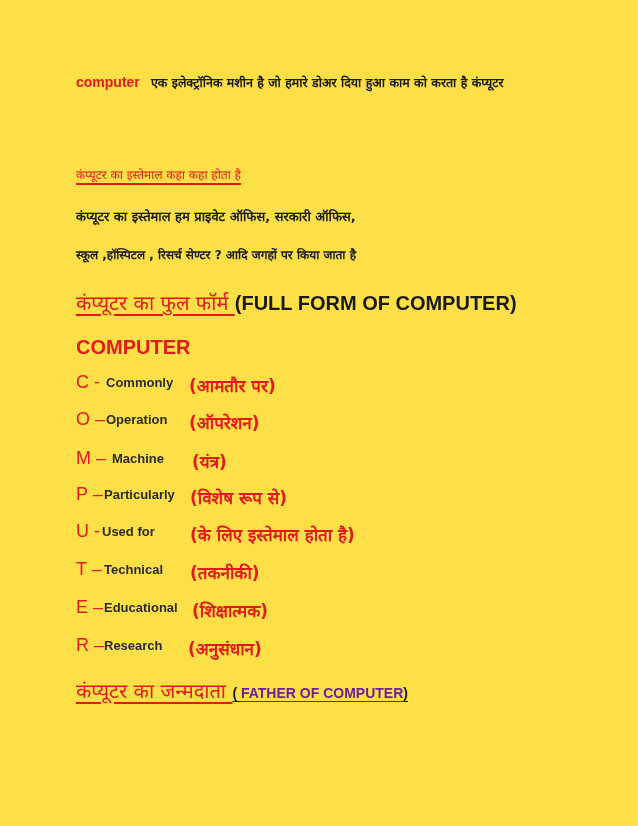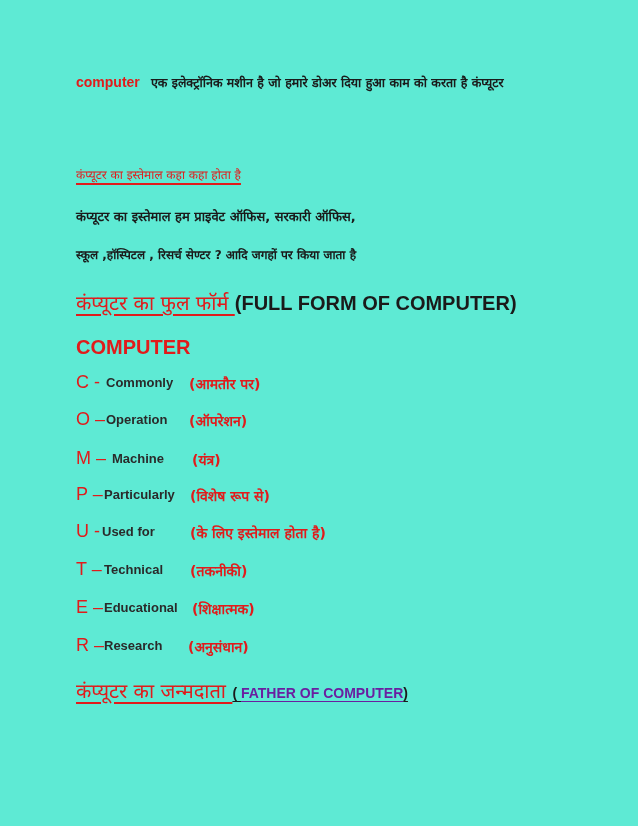--- a/index.html
+++ b/index.html
@@ -1,31 +1,31 @@
 <!DOCTYPE html>
 <html><head>
 <meta charset="utf-8">
 <style>
   html, body { margin:0; padding:0; background:#ffffff; }
   body { width:638px; height:826px; position:relative; overflow:hidden;
          font-family:"DejaVu Sans", sans-serif; color:#1a1a1a; }
-  .page { position:absolute; left:0; top:0; width:638px; height:826px; background:#5eead4; }
+  .page { position:absolute; left:0; top:0; width:638px; height:826px; background:#fde047; }
   .line { position:absolute; left:76px; white-space:nowrap; }
   .red { color:#e11b1b; }
   .purple { color:#6a1fa0; }
   .black { color:#1a1a1a; }
   .body-text { font-family:"DejaVu Sans", sans-serif; font-weight:bold; font-size:12.5px; }
   .intro-en { font-family:"Liberation Sans", sans-serif; font-weight:bold; font-size:14px; }
   .h-hindi { font-family:"DejaVu Sans", sans-serif; font-size:12px; text-decoration:underline; text-decoration-thickness:1.5px; text-underline-offset:4px; }
   .h-hindi-big { font-family:"DejaVu Sans", sans-serif; font-size:20px; text-decoration:underline; text-decoration-thickness:1.5px; text-underline-offset:4px; }
   .h-en { font-family:"Liberation Sans", sans-serif; font-weight:bold; font-size:20px; }
   .acro-row { position:absolute; left:76px; white-space:nowrap; height:22px; }
   .acro-letter { position:absolute; left:0; top:0; font-family:"Liberation Sans", sans-serif; font-size:18px; color:#e11b1b; }
   .acro-word { position:absolute; top:3px; font-family:"Liberation Sans", sans-serif; font-weight:bold; font-size:13px; color:#2a2a2a; }
-  .acro-hindi { position:absolute; top:2px; font-family:"DejaVu Sans", sans-serif; font-weight:bold; font-size:14px; color:#e11b1b; }
+  .acro-hindi { position:absolute; top:2px; font-family:"DejaVu Sans", sans-serif; font-weight:bold; font-size:17px; color:#e11b1b; }
   .father-en { font-family:"Liberation Sans", sans-serif; font-weight:bold; font-size:14px; text-decoration:underline; text-underline-offset:3px; }
 </style>
 </head>
 <body>
 
 <div class="page">
 
   <div class="line" style="top:72px;">
     <span class="intro-en red">computer</span>
     <span class="body-text black" style="margin-left:6px;">एक इलेक्ट्रॉनिक मशीन है जो हमारे डोअर दिया हुआ काम को करता है कंप्यूटर</span>

